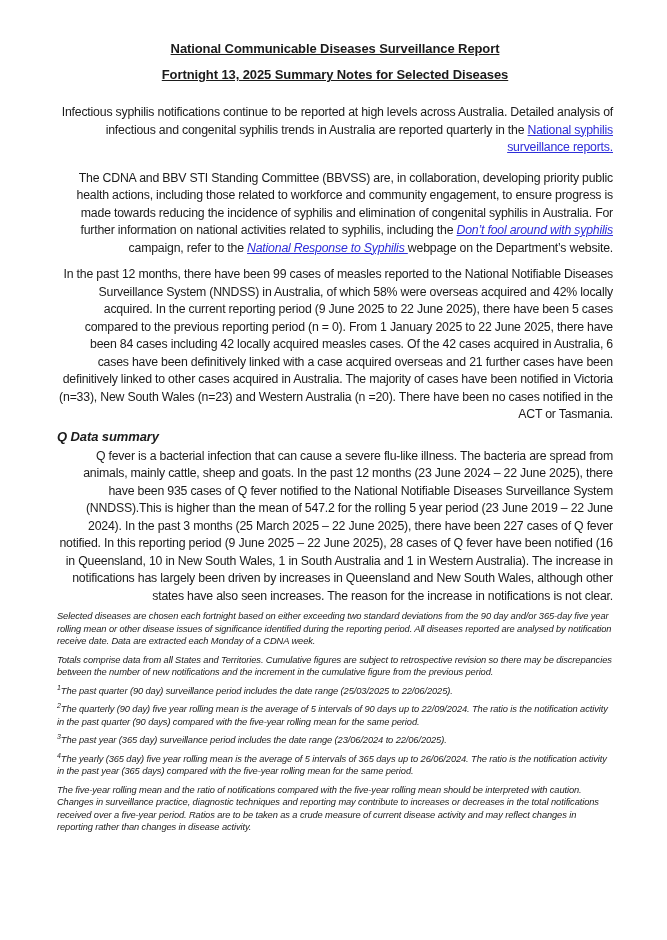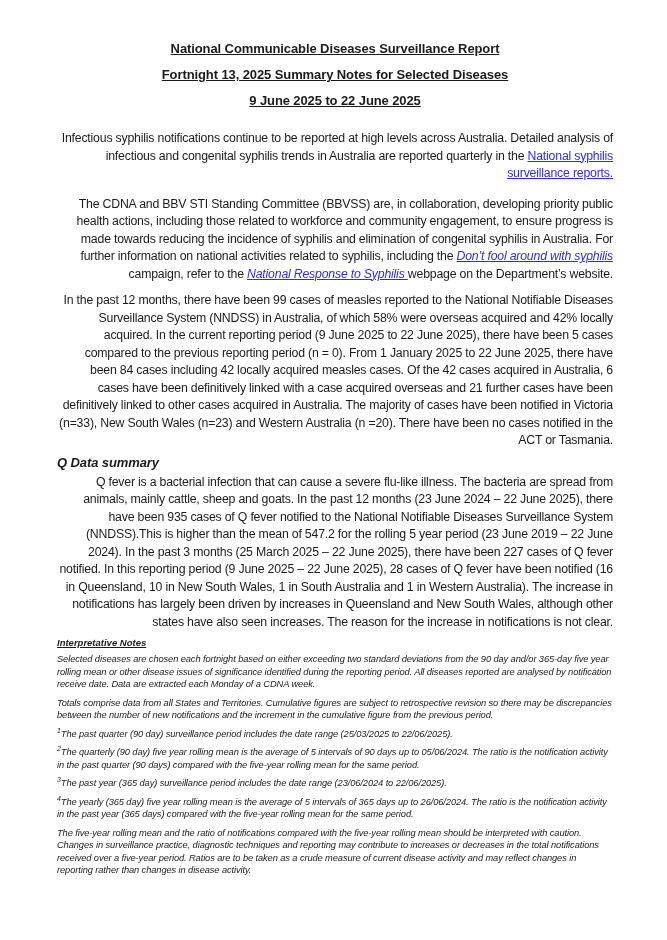--- a/index.html
+++ b/index.html
@@ -45,46 +45,44 @@
   .notes sup { font-size:7px; line-height:0; vertical-align:super; }
 </style>
 </head>
 <body>
 
 <div class="page">
 
   <header class="doc-title">
     <div class="title-line">National Communicable Diseases Surveillance Report</div>
     <div class="title-line">Fortnight 13, 2025 Summary Notes for Selected Diseases</div>
-    <div class="title-line">9 June 2025 to 22 June 2025</div>
   </header>
 
   <section class="sec-1">
     <p class="body"><span>Infectious syphilis notifications continue to be reported at high levels across Australia. Detailed analysis of infectious and congenital syphilis trends in Australia are reported quarterly in the </span><span class="link">National syphilis surveillance reports.</span></p>
   </section>
 
   <section class="sec-2">
     <p class="body"><span>The CDNA and BBV STI Standing Committee (BBVSS) are, in collaboration, developing priority public health actions, including those related to workforce and community engagement, to ensure progress is made towards reducing the incidence of syphilis and elimination of congenital syphilis in Australia. For further information on national activities related to syphilis, including the </span><span class="link em">Don’t fool around with syphilis</span><span> campaign, refer to the </span><span class="link em">National Response to Syphilis </span><span> webpage on the Department’s website.</span></p>
   </section>
 
   <section class="sec-3">
     <p class="body"><span>In the past 12 months, there have been 99 cases of measles reported to the National Notifiable Diseases Surveillance System (NNDSS) in Australia, of which 58% were overseas acquired and 42% locally acquired. In the current reporting period (9 June 2025 to 22 June 2025), there have been 5 cases compared to the previous reporting period (n = 0). From 1 January 2025 to 22 June 2025, there have been 84 cases including 42 locally acquired measles cases. Of the 42 cases acquired in Australia, 6 cases have been definitively linked with a case acquired overseas and 21 further cases have been definitively linked to other cases acquired in Australia. The majority of cases have been notified in Victoria (n=33), New South Wales (n=23) and Western Australia (n =20). There have been no cases notified in the ACT or Tasmania.</span></p>
   </section>
 
   <section class="sec-4">
     <h2 class="h-italic">Q Data summary</h2>
     <p class="body"><span>Q fever is a bacterial infection that can cause a severe flu-like illness. The bacteria are spread from animals, mainly cattle, sheep and goats. In the past 12 months (23 June 2024 – 22 June 2025), there have been 935 cases of Q fever notified to the National Notifiable Diseases Surveillance System (NNDSS).This is higher than the mean of 547.2 for the rolling 5 year period (23 June 2019 – 22 June 2024).  In the past 3 months (25 March 2025 – 22 June 2025), there have been 227 cases of Q fever notified. In this reporting period (9 June 2025 – 22 June 2025), 28 cases of Q fever have been notified (16 in Queensland, 10 in New South Wales, 1 in South Australia and 1 in Western Australia). The increase in notifications has largely been driven by increases in Queensland and New South Wales, although other states have also seen increases. The reason for the increase in notifications is not clear.</span></p>
   </section>
 
   <section class="notes">
-    <h3>Interpretative Notes</h3>
     <div>
         <p><span>Selected diseases are chosen each fortnight based on either exceeding two standard deviations from the 90 day and/or 365-day five year rolling mean or other disease issues of significance identified during the reporting period.  All diseases reported are analysed by notification receive date. Data are extracted each Monday of a CDNA week.</span></p>
         <p><span>Totals comprise data from all States and Territories.  Cumulative figures are subject to retrospective revision so there may be discrepancies between the number of new notifications and the increment in the cumulative figure from the previous period.</span></p>
         <p><sup>1</sup><span>The past quarter (90 day) surveillance period includes the date range (25/03/2025 to 22/06/2025).</span></p>
-        <p><sup>2</sup><span>The quarterly (90 day) five year rolling mean is the average of 5 intervals of 90 days up to 05/06/2024.  The ratio is the notification activity in the past quarter (90 days) compared with the five-year rolling mean for the same period.</span></p>
+        <p><sup>2</sup><span>The quarterly (90 day) five year rolling mean is the average of 5 intervals of 90 days up to 22/09/2024.  The ratio is the notification activity in the past quarter (90 days) compared with the five-year rolling mean for the same period.</span></p>
         <p><sup>3</sup><span>The past year (365 day) surveillance period includes the date range (23/06/2024 to 22/06/2025).</span></p>
         <p><sup>4</sup><span>The yearly (365 day) five year rolling mean is the average of 5 intervals of 365 days up to 26/06/2024. The ratio is the notification activity in the past year (365 days) compared with the five-year rolling mean for the same period.</span></p>
         <p><span>The five-year rolling mean and the ratio of notifications compared with the five-year rolling mean should be interpreted with caution.  Changes in surveillance practice, diagnostic techniques and reporting may contribute to increases or decreases in the total notifications received over a five-year period. Ratios are to be taken as a crude measure of current disease activity and may reflect changes in reporting rather than changes in disease activity.</span></p>
       </div>
   </section>
 
 </div>
 
 </body></html>

